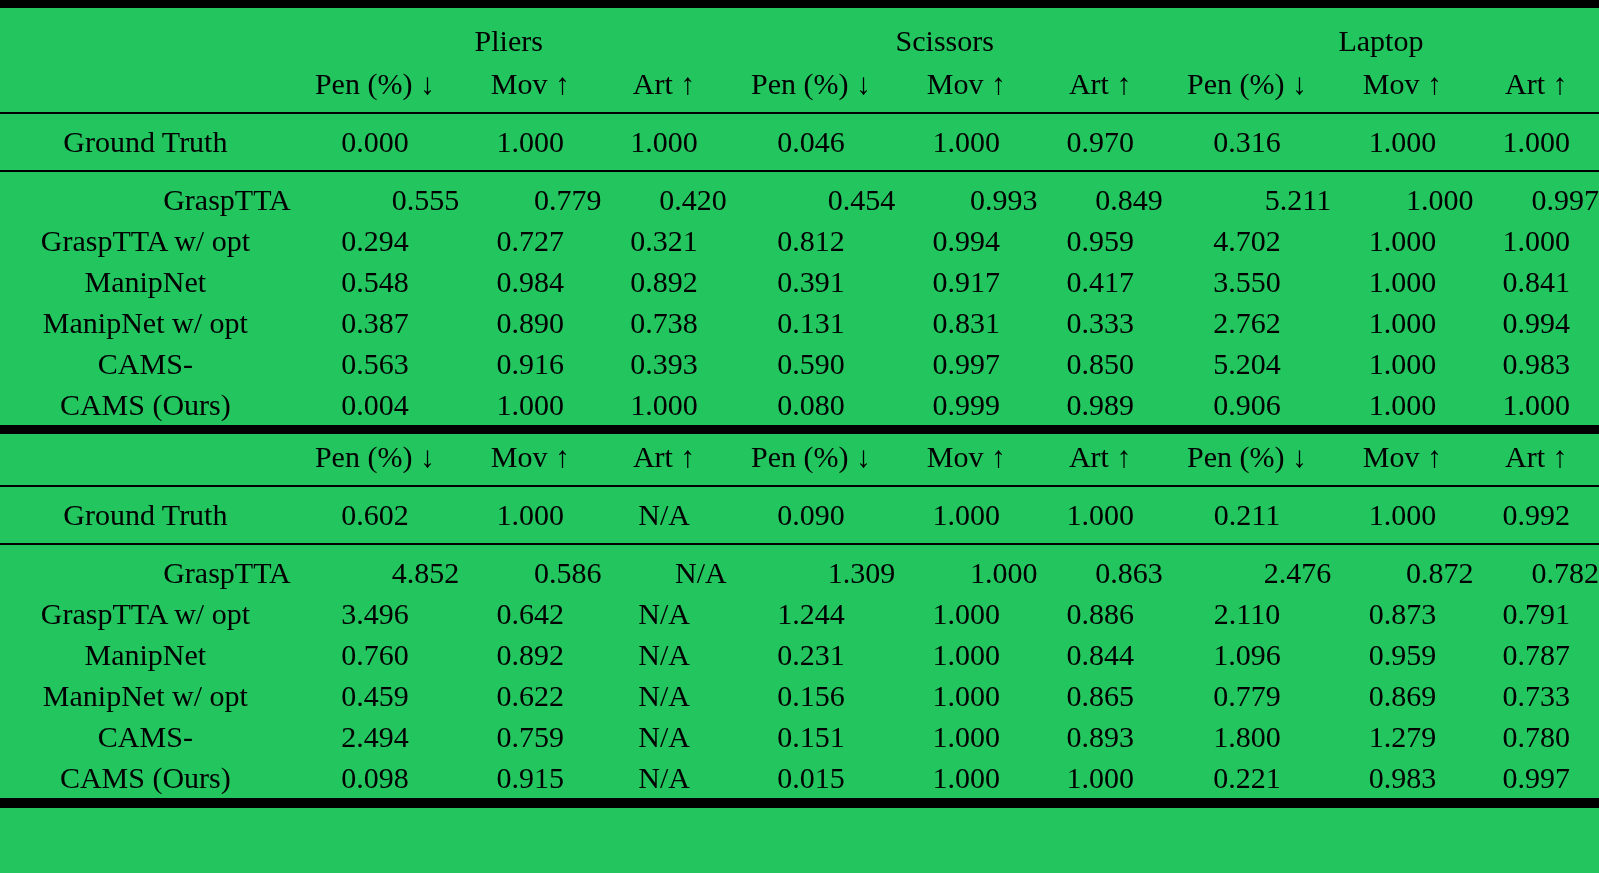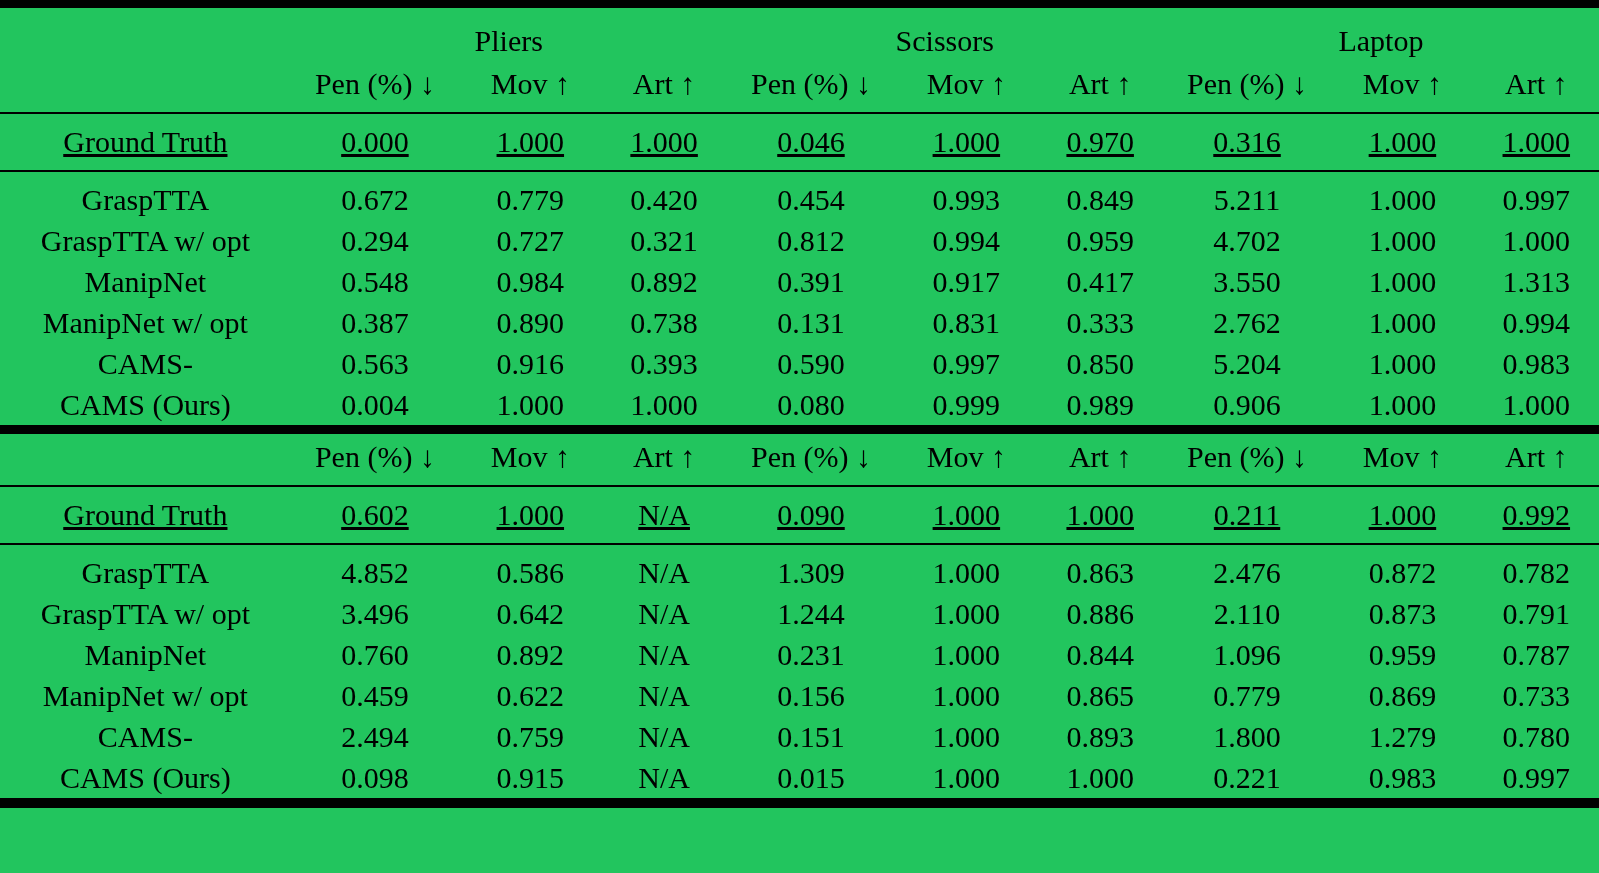--- a/index.html
+++ b/index.html
@@ -44,24 +44,23 @@
     overflow: hidden;
   }
   tr.group-row th { padding: 15px 0 3px 0; }
   tr.metric-row th {
     padding: 5px 0 11px 0;
     border-bottom: 2.5px solid #000000;
   }
   tr.gt-row td {
     padding: 10px 0 11px 0;
     border-bottom: 2.5px solid #000000;
-    text-decoration: underline;
   }
   tbody.methods tr td { padding: 3px 0; }
-  tbody.methods tr:first-child td { padding-top: 10px; }
+  tbody.methods tr:first-child td { padding-top: 10px; text-align: right; }
   tbody.methods tr:last-child td { }
   td.b { font-weight: bold; }
 </style>
 </head>
 <body>
 
 <div class="page">
 
   <div class="rule-thick top"></div>
 
@@ -108,21 +107,21 @@
           <td class="val">1.000</td>
           <td class="val">0.970</td>
           <td class="val">0.316</td>
           <td class="val">1.000</td>
           <td class="val">1.000</td>
         </tr>
       </tbody>
     <tbody class="methods">
         <tr>
           <td class="method">GraspTTA</td>
-          <td class="val">0.672</td>
+          <td class="val">0.555</td>
           <td class="val">0.779</td>
           <td class="val">0.420</td>
           <td class="val">0.454</td>
           <td class="val">0.993</td>
           <td class="val">0.849</td>
           <td class="val">5.211</td>
           <td class="val b">1.000</td>
           <td class="val">0.997</td>
         </tr>
         <tr>
@@ -140,21 +139,21 @@
         <tr>
           <td class="method">ManipNet</td>
           <td class="val">0.548</td>
           <td class="val">0.984</td>
           <td class="val">0.892</td>
           <td class="val">0.391</td>
           <td class="val">0.917</td>
           <td class="val">0.417</td>
           <td class="val">3.550</td>
           <td class="val b">1.000</td>
-          <td class="val">1.313</td>
+          <td class="val">0.841</td>
         </tr>
         <tr>
           <td class="method">ManipNet w/ opt</td>
           <td class="val">0.387</td>
           <td class="val">0.890</td>
           <td class="val">0.738</td>
           <td class="val">0.131</td>
           <td class="val">0.831</td>
           <td class="val">0.333</td>
           <td class="val">2.762</td>

